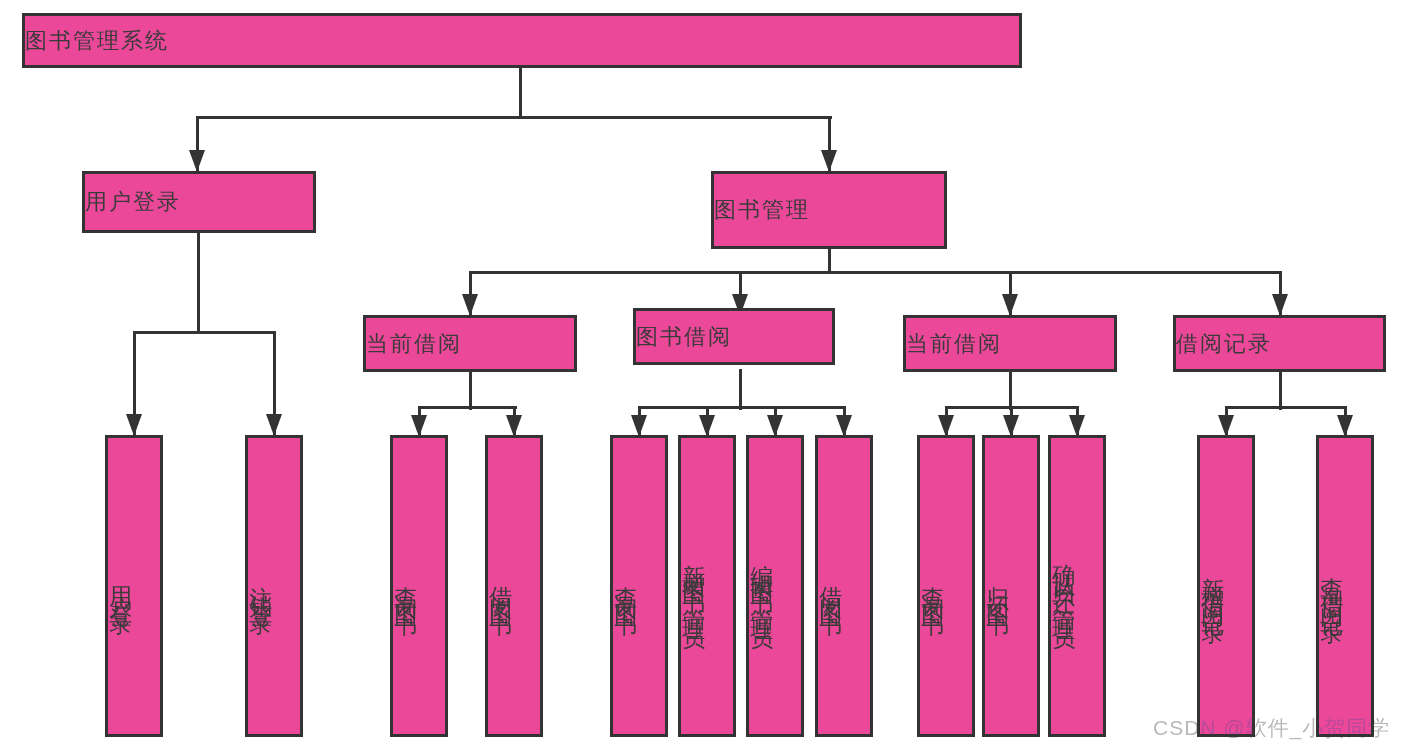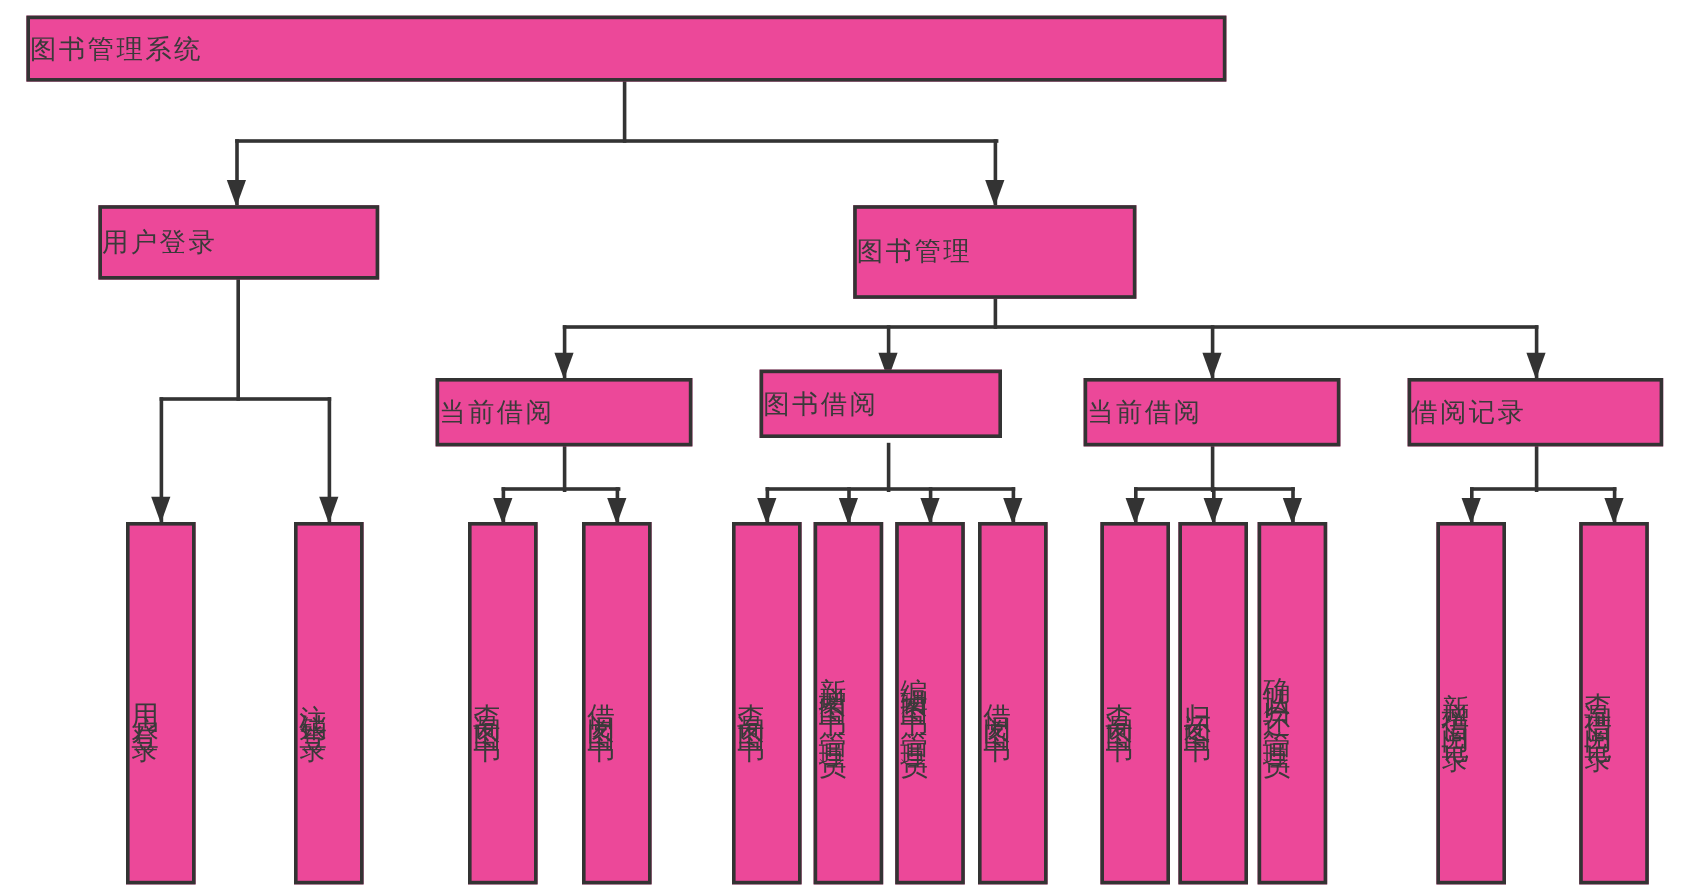--- a/index.html
+++ b/index.html
@@ -149,14 +149,15 @@
   <div class="line" style="left:1076px;top:406px;width:3px;height:31px"></div>
   <div class="arrow" style="left:1069px;top:415px"></div>
 
   <div class="line" style="left:1279px;top:369px;width:3px;height:41px"></div>
   <div class="line" style="left:1225px;top:406px;width:122px;height:3px"></div>
   <div class="line" style="left:1225px;top:406px;width:3px;height:31px"></div>
   <div class="arrow" style="left:1218px;top:415px"></div>
   <div class="line" style="left:1344px;top:406px;width:3px;height:31px"></div>
   <div class="arrow" style="left:1337px;top:415px"></div>
 
+  <div class="watermark">CSDN @软件_小贺同学</div>
 
 </div>
 
 </body></html>

